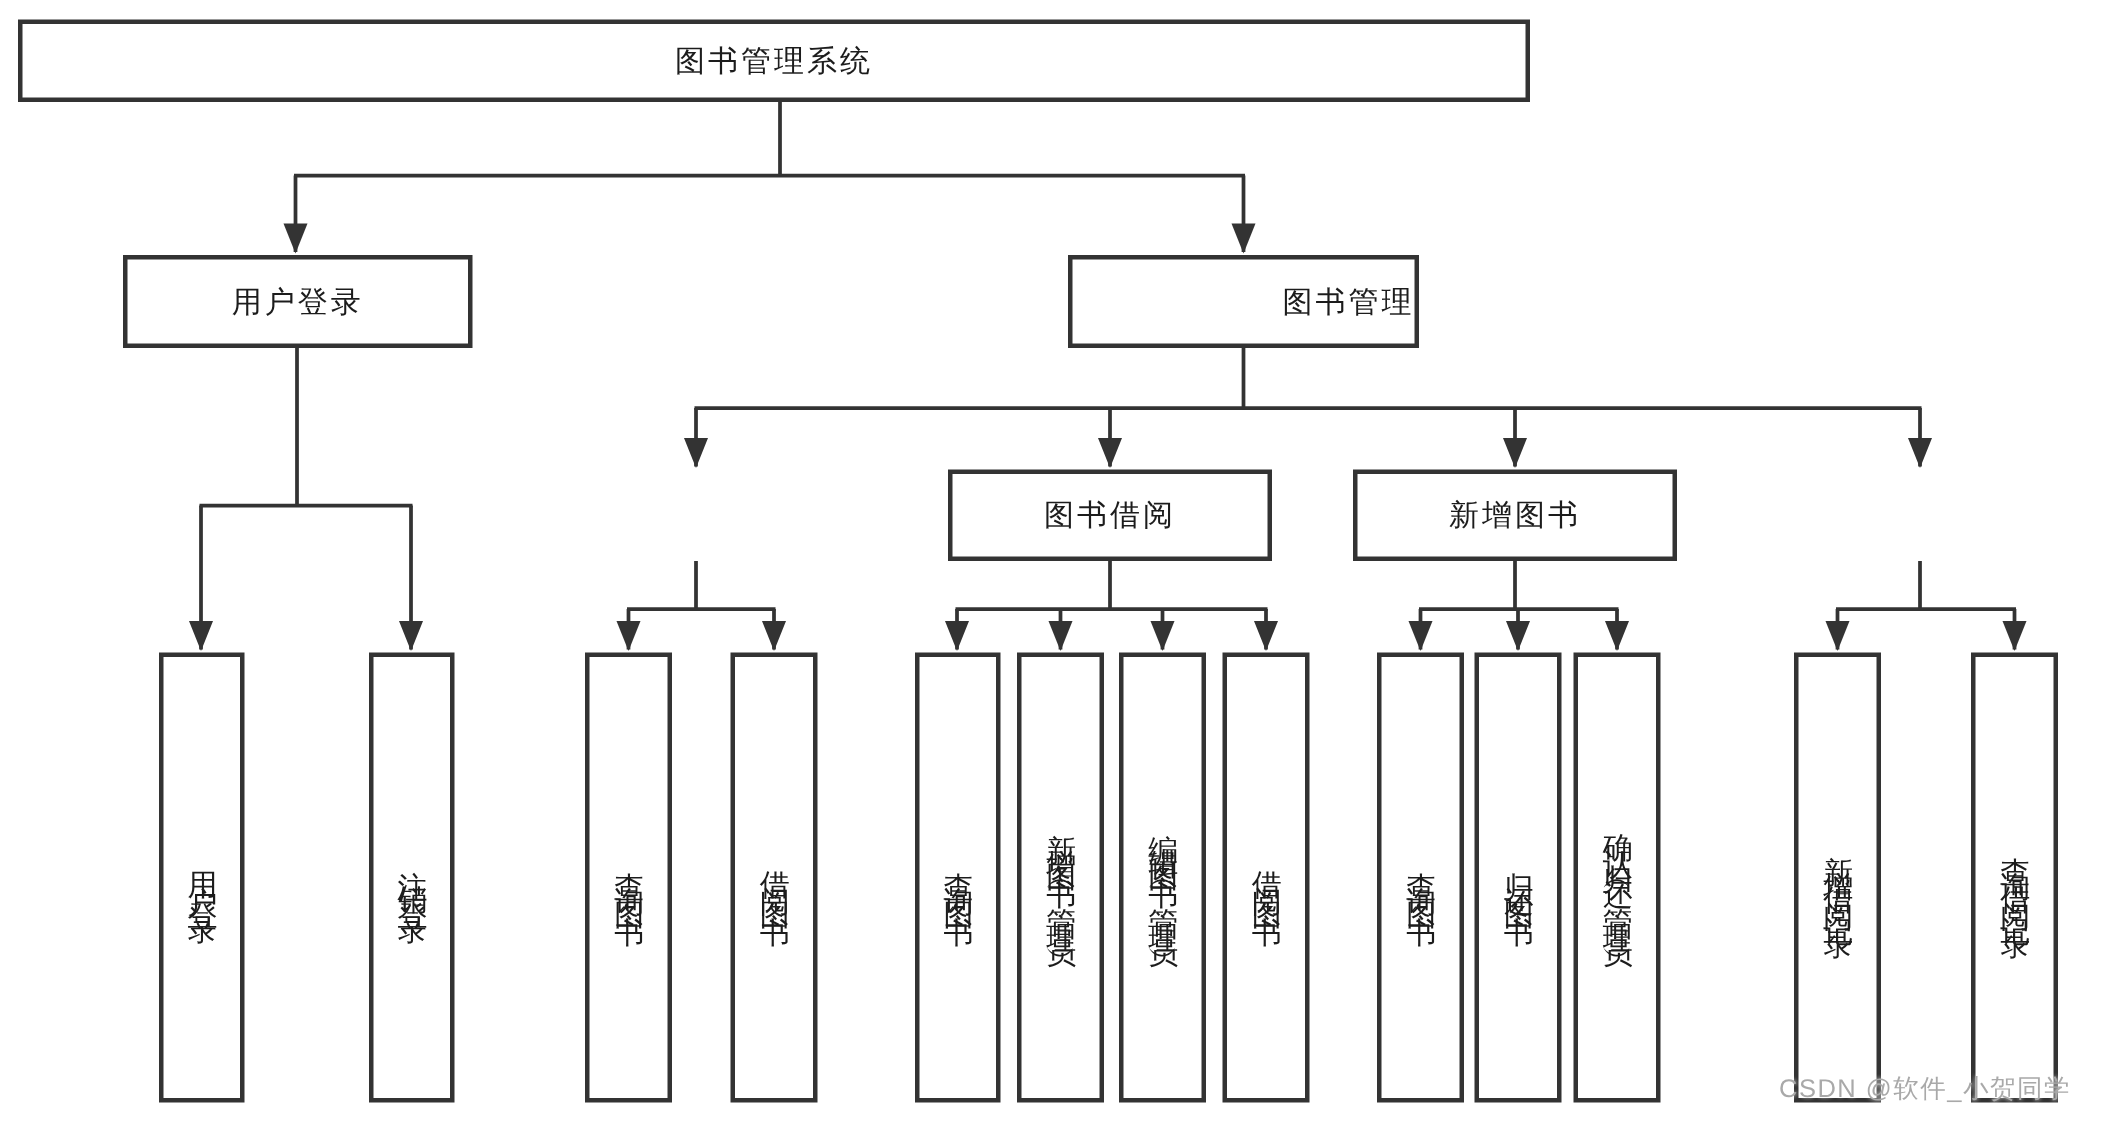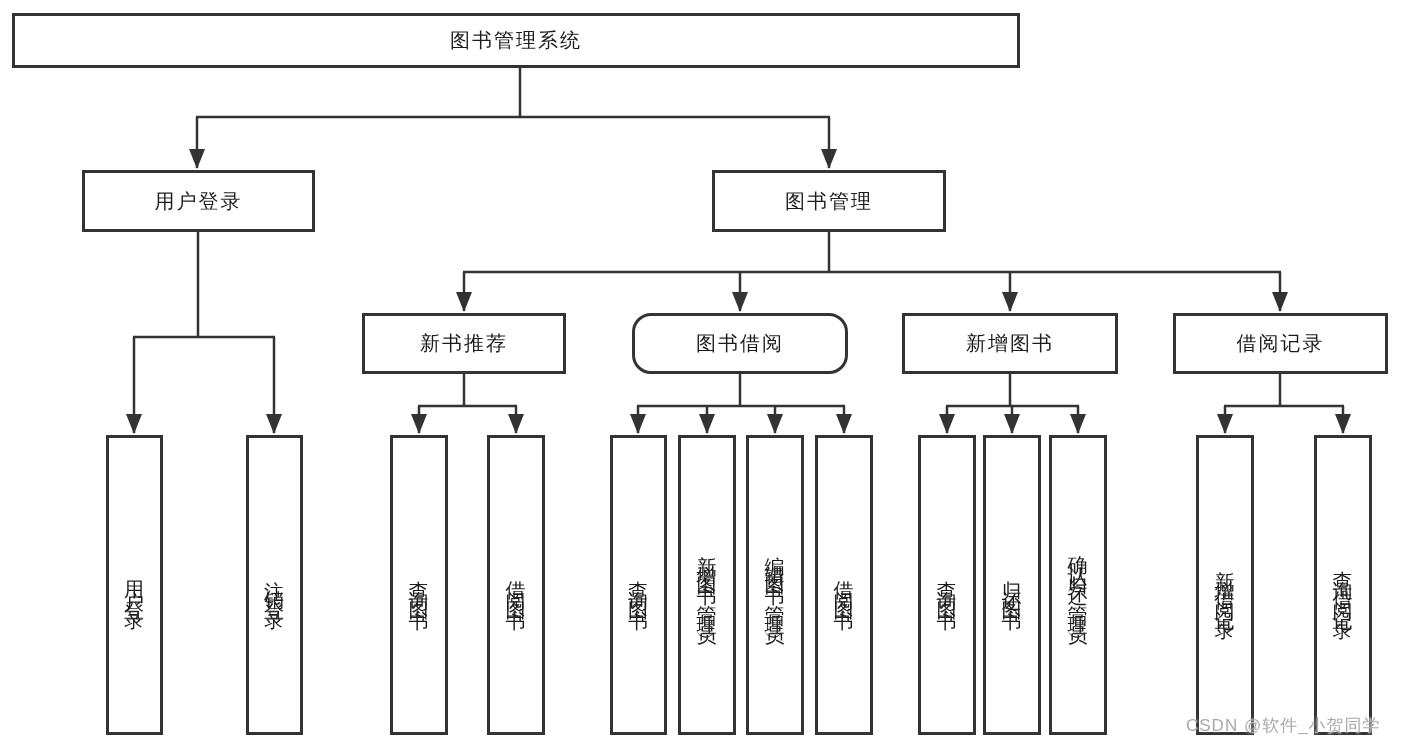--- a/index.html
+++ b/index.html
@@ -38,24 +38,24 @@
     writing-mode: vertical-rl;
     text-orientation: mixed;
     letter-spacing: 10px;
     line-height: 1;
     font-size: 20px;
   }
   
   .n-root  { left: 12px;  top: 13px;  width: 1008px; height: 55px; }
   
   .n-userlogin { left: 82px;  top: 170px; width: 233px; height: 62px; }
-  .n-bookmgmt  { left: 712px; top: 170px; width: 234px; height: 62px; }
+  .n-bookmgmt  { left: 712px; top: 170px; width: 234px; height: 62px; justify-content: flex-end; }
   
   .n-newbook   { left: 362px;  top: 313px; width: 204px; height: 61px; }
-  .n-bookborrow{ left: 632px;  top: 313px; width: 216px; height: 61px; border-radius: 19px; }
+  .n-bookborrow{ left: 632px;  top: 313px; width: 216px; height: 61px; }
   .n-curborrow { left: 902px;  top: 313px; width: 216px; height: 61px; }
   .n-records   { left: 1173px; top: 313px; width: 215px; height: 61px; }
   
   .leaf { top: 435px; height: 300px; }
   .l-1  { left: 106px;  width: 57px; }
   .l-2  { left: 246px;  width: 57px; }
   .l-3  { left: 390px;  width: 58px; }
   .l-4  { left: 487px;  width: 58px; }
   .l-5  { left: 610px;  width: 57px; }
   .l-6  { left: 678px;  width: 58px; }
@@ -165,32 +165,26 @@
     <span class="hlabel">图书管理系统</span>
   </div>
 
   <div class="box n-userlogin">
     <span class="hlabel">用户登录</span>
   </div>
   <div class="box n-bookmgmt">
     <span class="hlabel">图书管理</span>
   </div>
 
-  <div class="box n-newbook">
-    <span class="hlabel">新书推荐</span>
-  </div>
   <div class="box n-bookborrow">
     <span class="hlabel">图书借阅</span>
   </div>
   <div class="box n-curborrow">
     <span class="hlabel">新增图书</span>
   </div>
-  <div class="box n-records">
-    <span class="hlabel">借阅记录</span>
-  </div>
 
   <div class="box vbox leaf l-1">
     <span>用户登录</span>
   </div>
   <div class="box vbox leaf l-2">
     <span>注销登录</span>
   </div>
 
   <div class="box vbox leaf l-3">
     <span>查询图书</span>

